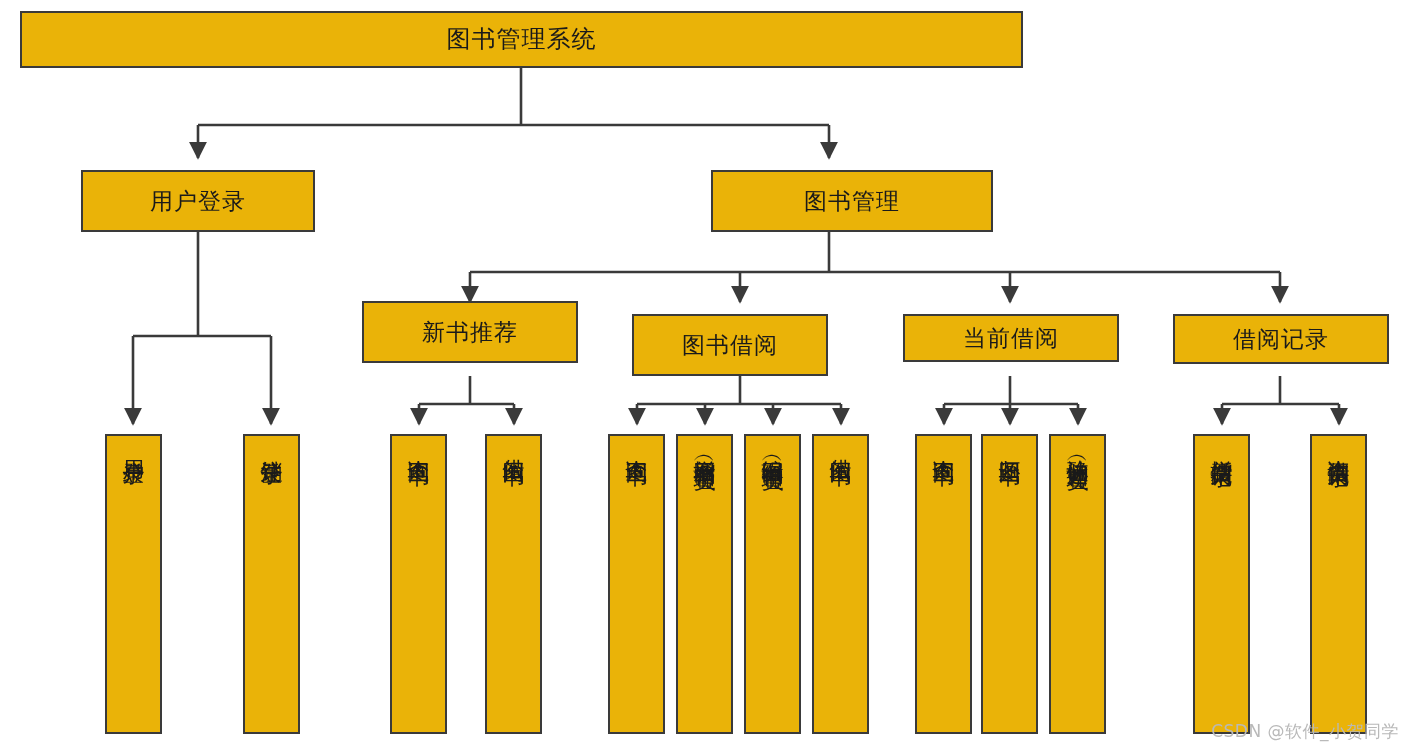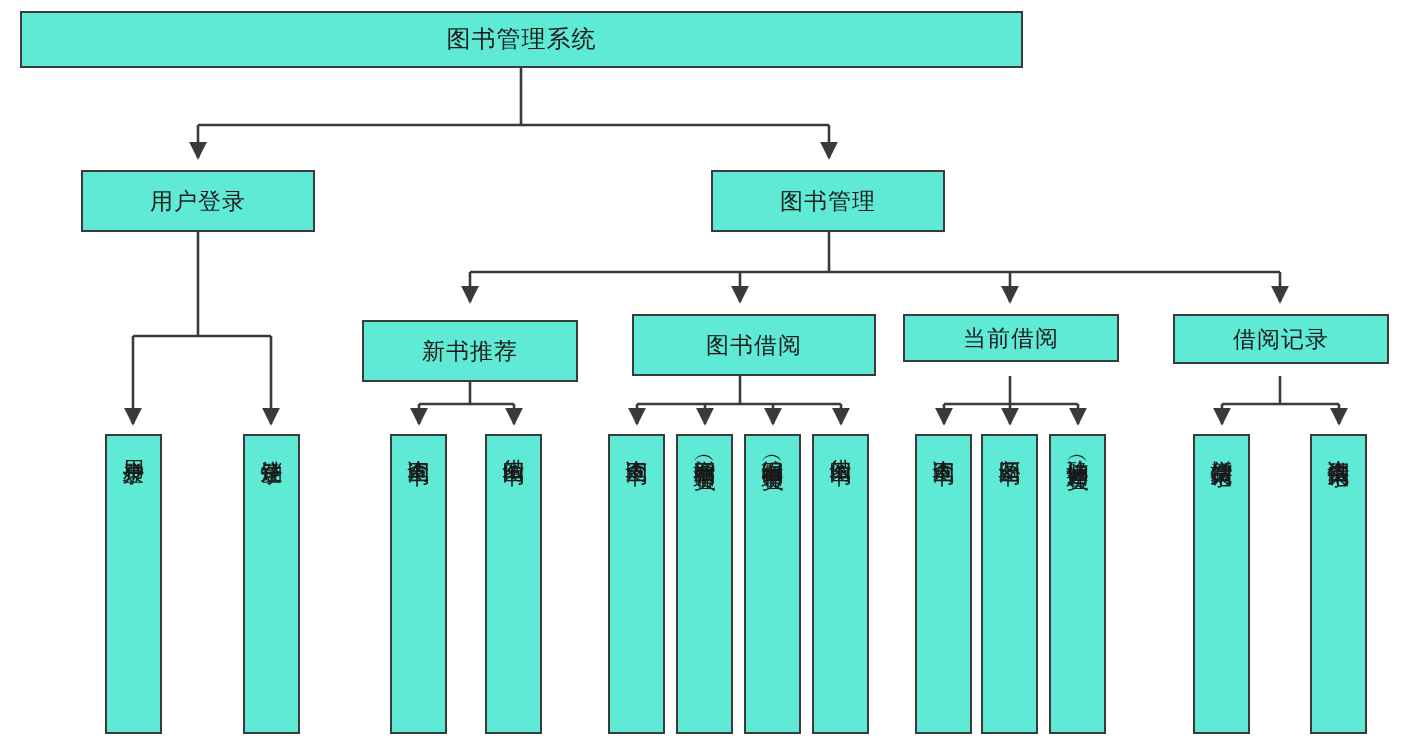--- a/index.html
+++ b/index.html
@@ -21,21 +21,21 @@
     position: absolute;
     left: 0;
     top: 0;
     width: 1405px;
     height: 747px;
     pointer-events: none;
   }
   .node {
     position: absolute;
     box-sizing: border-box;
-    background: #5eead4;
+    background: #eab308;
     border: 2.5px solid #3a3a3a;
     display: flex;
     align-items: center;
     justify-content: center;
     color: #1a1a1a;
   }
   .node .label {
     display: block;
     text-align: center;
     line-height: 1.22;
@@ -123,28 +123,28 @@
     </g>
   </svg>
 
   <div class="node horizontal" id="root-node" style="left:20px; top:11px; width:1003px; height:57px;">
     <span class="label">图书管理系统</span>
   </div>
 
   <div class="node horizontal" style="left:81px; top:170px; width:234px; height:62px;">
     <span class="label">用户登录</span>
   </div>
-  <div class="node horizontal" style="left:711px; top:170px; width:234px; height:62px;">
+  <div class="node horizontal" style="left:711px; top:170px; width:282px; height:62px;">
     <span class="label">图书管理</span>
   </div>
 
-  <div class="node horizontal" style="left:362px; top:320px; width:216px; height:62px;">
+  <div class="node horizontal" style="left:362px; top:301px; width:216px; height:62px;">
     <span class="label">新书推荐</span>
   </div>
-  <div class="node horizontal" style="left:632px; top:314px; width:244px; height:62px;">
+  <div class="node horizontal" style="left:632px; top:314px; width:196px; height:62px;">
     <span class="label">图书借阅</span>
   </div>
   <div class="node horizontal" style="left:903px; top:314px; width:216px; height:48px;">
     <span class="label">当前借阅</span>
   </div>
   <div class="node horizontal" style="left:1173px; top:314px; width:216px; height:50px;">
     <span class="label">借阅记录</span>
   </div>
 
   <div class="node vertical" style="left:105px; top:434px; width:57px; height:300px;">
@@ -184,14 +184,15 @@
     <span class="label">确认归还（管理员）</span>
   </div>
 
   <div class="node vertical" style="left:1193px; top:434px; width:57px; height:300px;">
     <span class="label">新增借阅记录</span>
   </div>
   <div class="node vertical" style="left:1310px; top:434px; width:57px; height:300px;">
     <span class="label">查询借阅记录</span>
   </div>
 
+  <div class="watermark">CSDN @软件_小贺同学</div>
 
 </div>
 
 </body></html>

